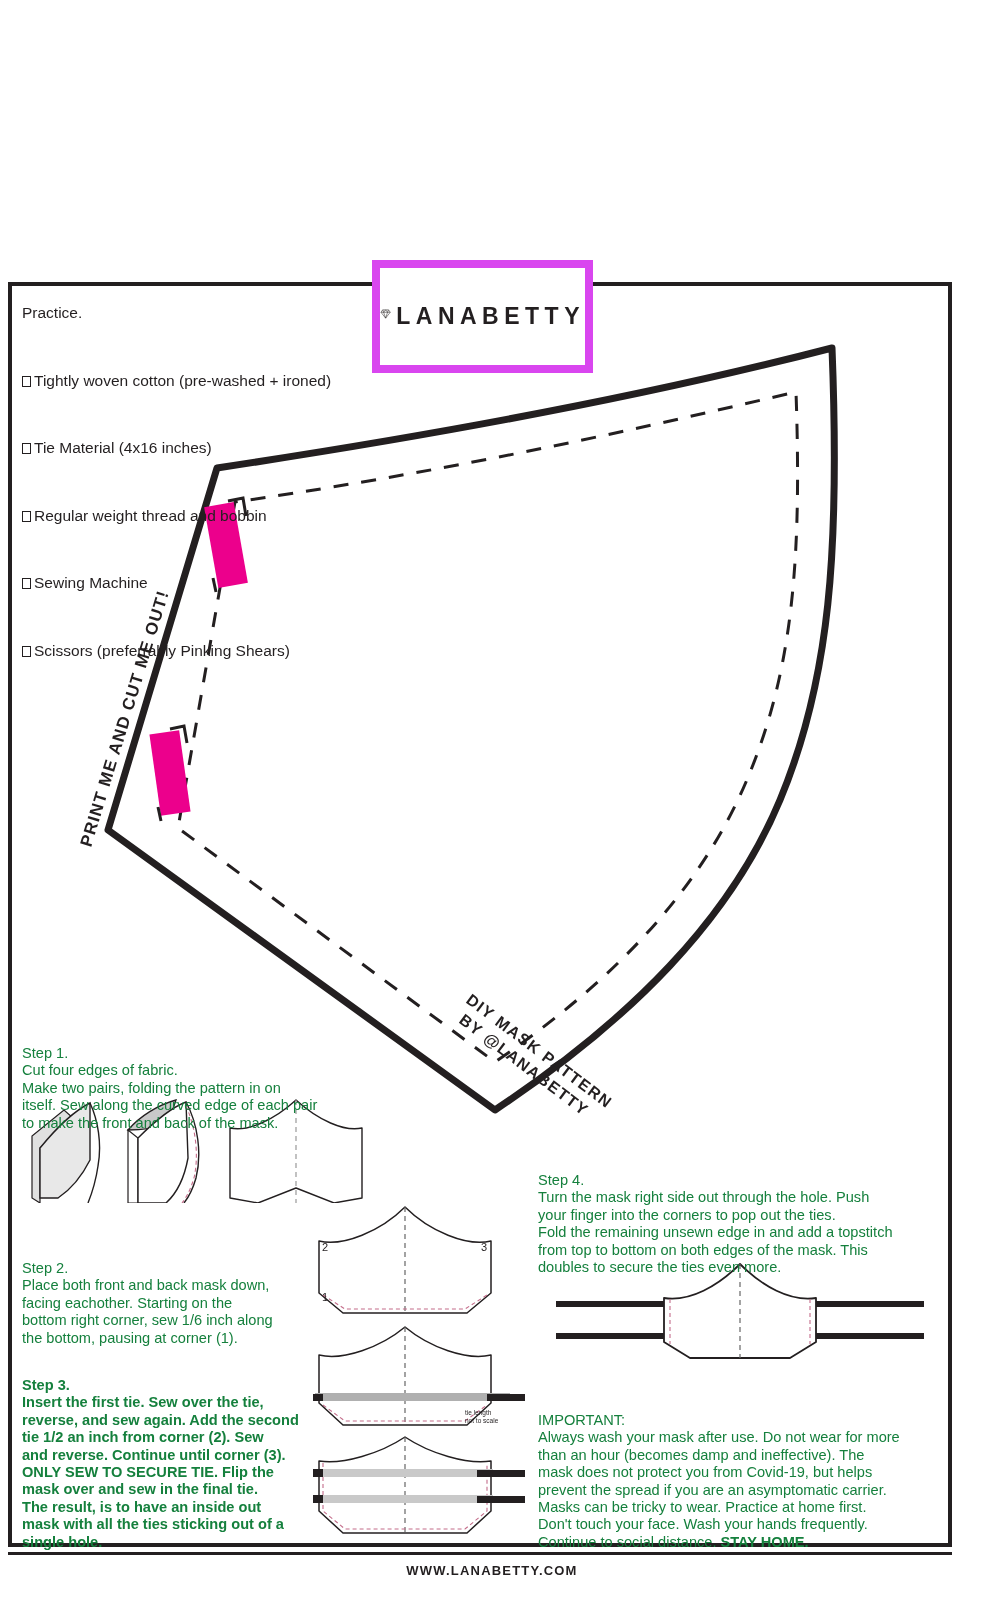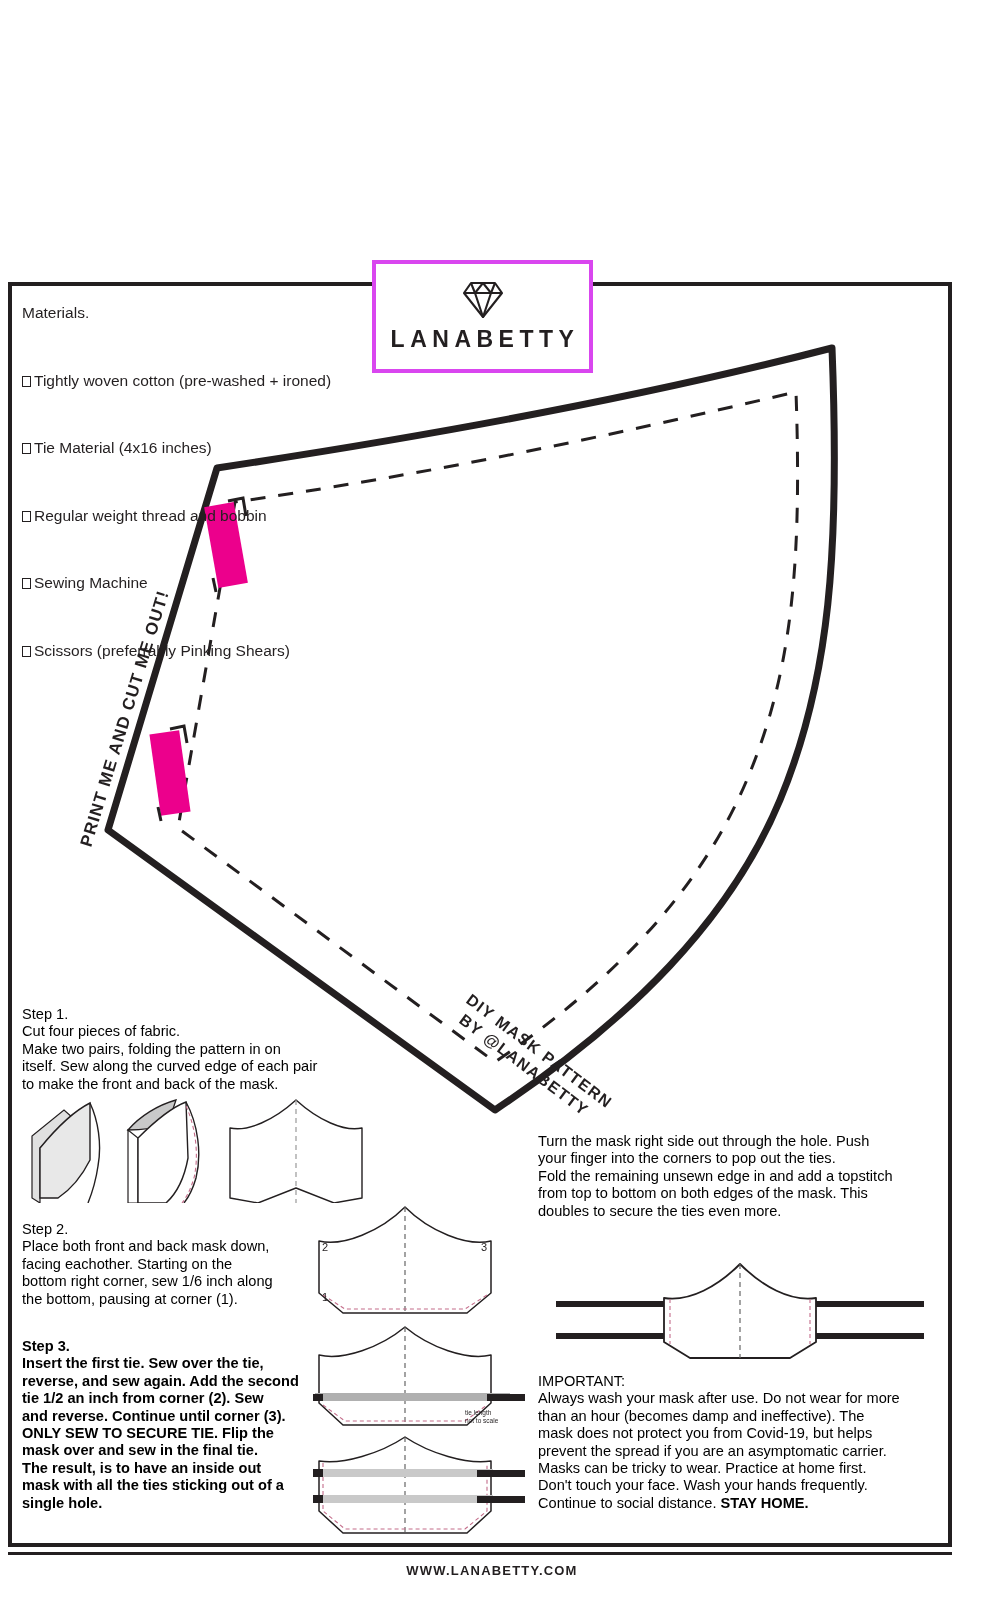--- a/index.html
+++ b/index.html
@@ -35,26 +35,25 @@
     background: #fff;
   }
 
   
   .logo-box {
     position: absolute;
     left: 372px;
     top: 260px;
     width: 221px;
     height: 113px;
-    border: 4px solid #d946ef;
+    border: 8px solid #d946ef;
     box-sizing: border-box;
     background: #fff;
     z-index: 6;
     display: flex;
-    flex-direction: column;
     align-items: center;
     justify-content: center;
   }
   .logo-diamond { margin-bottom: 6px; }
   .logo-word {
     font-family: "Liberation Sans", sans-serif;
     font-weight: 700;
     font-size: 23px;
     letter-spacing: 5.5px;
     color: #231f20;
@@ -96,21 +95,22 @@
     top: 320px;
     z-index: 5;
   }
 
   
   .step-block {
     position: absolute;
     z-index: 7;
     font-size: 14.6px;
     line-height: 17.4px;
-    color: #000000;
+    color: #15803d;
+    margin-top: 39px;
   }
   .step-title { display: block; }
 
   #step1-text { left: 22px; top: 1006px; width: 330px; }
   #step2-text { left: 22px; top: 1221px; width: 300px; }
   #step3-text { left: 22px; top: 1338px; width: 300px; font-weight: bold; }
   #step4-text { left: 538px; top: 1133px; width: 400px; }
   #important-text { left: 538px; top: 1373px; width: 405px; }
 
   .strong-inline { font-weight: 700; text-align: center; }
@@ -186,21 +186,21 @@
         <path d="M4 13 L23 37 L42 13 L35 3 L11 3 Z"></path>
         <path d="M4 13 L42 13"></path>
         <path d="M11 3 L15 13 L23 37 L31 13 L35 3"></path>
         <path d="M15 13 L23 3 L31 13"></path>
       </g>
     </svg>
     <div class="logo-word">LANABETTY</div>
   </div>
 
   <div class="materials">
-    <div class="m-head">Materials.</div>
+    <div class="m-head">Practice.</div>
     <ul>
       <li>
         <span class="bullet-box"></span><span>Tightly woven cotton (pre-washed + ironed)</span>
       </li>
       <li>
         <span class="bullet-box"></span><span>Tie Material (4x16 inches)</span>
       </li>
       <li>
         <span class="bullet-box"></span><span>Regular weight thread and bobbin</span>
       </li>
@@ -208,21 +208,21 @@
         <span class="bullet-box"></span><span>Sewing Machine</span>
       </li>
       <li>
         <span class="bullet-box"></span><span>Scissors (preferrably Pinking Shears)</span>
       </li>
     </ul>
   </div>
 
   <div class="step-block" id="step1-text">
     <span class="step-title">Step 1.</span>
-    <span class="step-body" style="white-space:pre-line">Cut four pieces of fabric.
+    <span class="step-body" style="white-space:pre-line">Cut four edges of fabric.
 Make two pairs, folding the pattern in on
 itself. Sew along the curved edge of each pair
 to make the front and back of the mask.</span>
   </div>
 
   <svg class="diagram" id="d-step1" width="350" height="105" viewBox="0 0 350 105">
 
     <g>
       <path d="M14 38 L14 100 L22 105 L22 50 L55 20 L46 12 Z" fill="#e0e0e0" stroke="#231f20" stroke-width="1.2"></path>
       <path d="M22 50 C40 28 58 12 72 5 L72 62 C64 78 52 92 40 100 L22 100 Z" fill="#e8e8e8" stroke="#231f20" stroke-width="1.4"></path>
@@ -295,20 +295,21 @@
     <path d="M18 28 L18 76 L40 94 L160 94 L182 76 L182 28" fill="none" stroke="#c46c8a" stroke-width="1.1" stroke-dasharray="4 3"></path>
     <rect x="10" y="34" width="178" height="8" fill="#c9c9c9"></rect>
     <rect x="8" y="34" width="10" height="8" fill="#231f20"></rect>
     <rect x="172" y="35" width="48" height="7" fill="#231f20"></rect>
     <rect x="10" y="60" width="178" height="8" fill="#c9c9c9"></rect>
     <rect x="8" y="60" width="10" height="8" fill="#231f20"></rect>
     <rect x="172" y="61" width="48" height="7" fill="#231f20"></rect>
   </svg>
 
   <div class="step-block" id="step4-text">
+    <span class="step-title">Step 4.</span>
     <span class="step-body" style="white-space:pre-line">Turn the mask right side out through the hole. Push
 your finger into the corners to pop out the ties.
 Fold the remaining unsewn edge in and add a topstitch
 from top to bottom on both edges of the mask. This
 doubles to secure the ties even more.</span>
   </div>
 
   <svg class="diagram" id="d-step4" width="400" height="105" viewBox="0 0 400 105">
     <rect x="16" y="43" width="116" height="6" fill="#231f20"></rect>
     <rect x="16" y="75" width="116" height="6" fill="#231f20"></rect>

